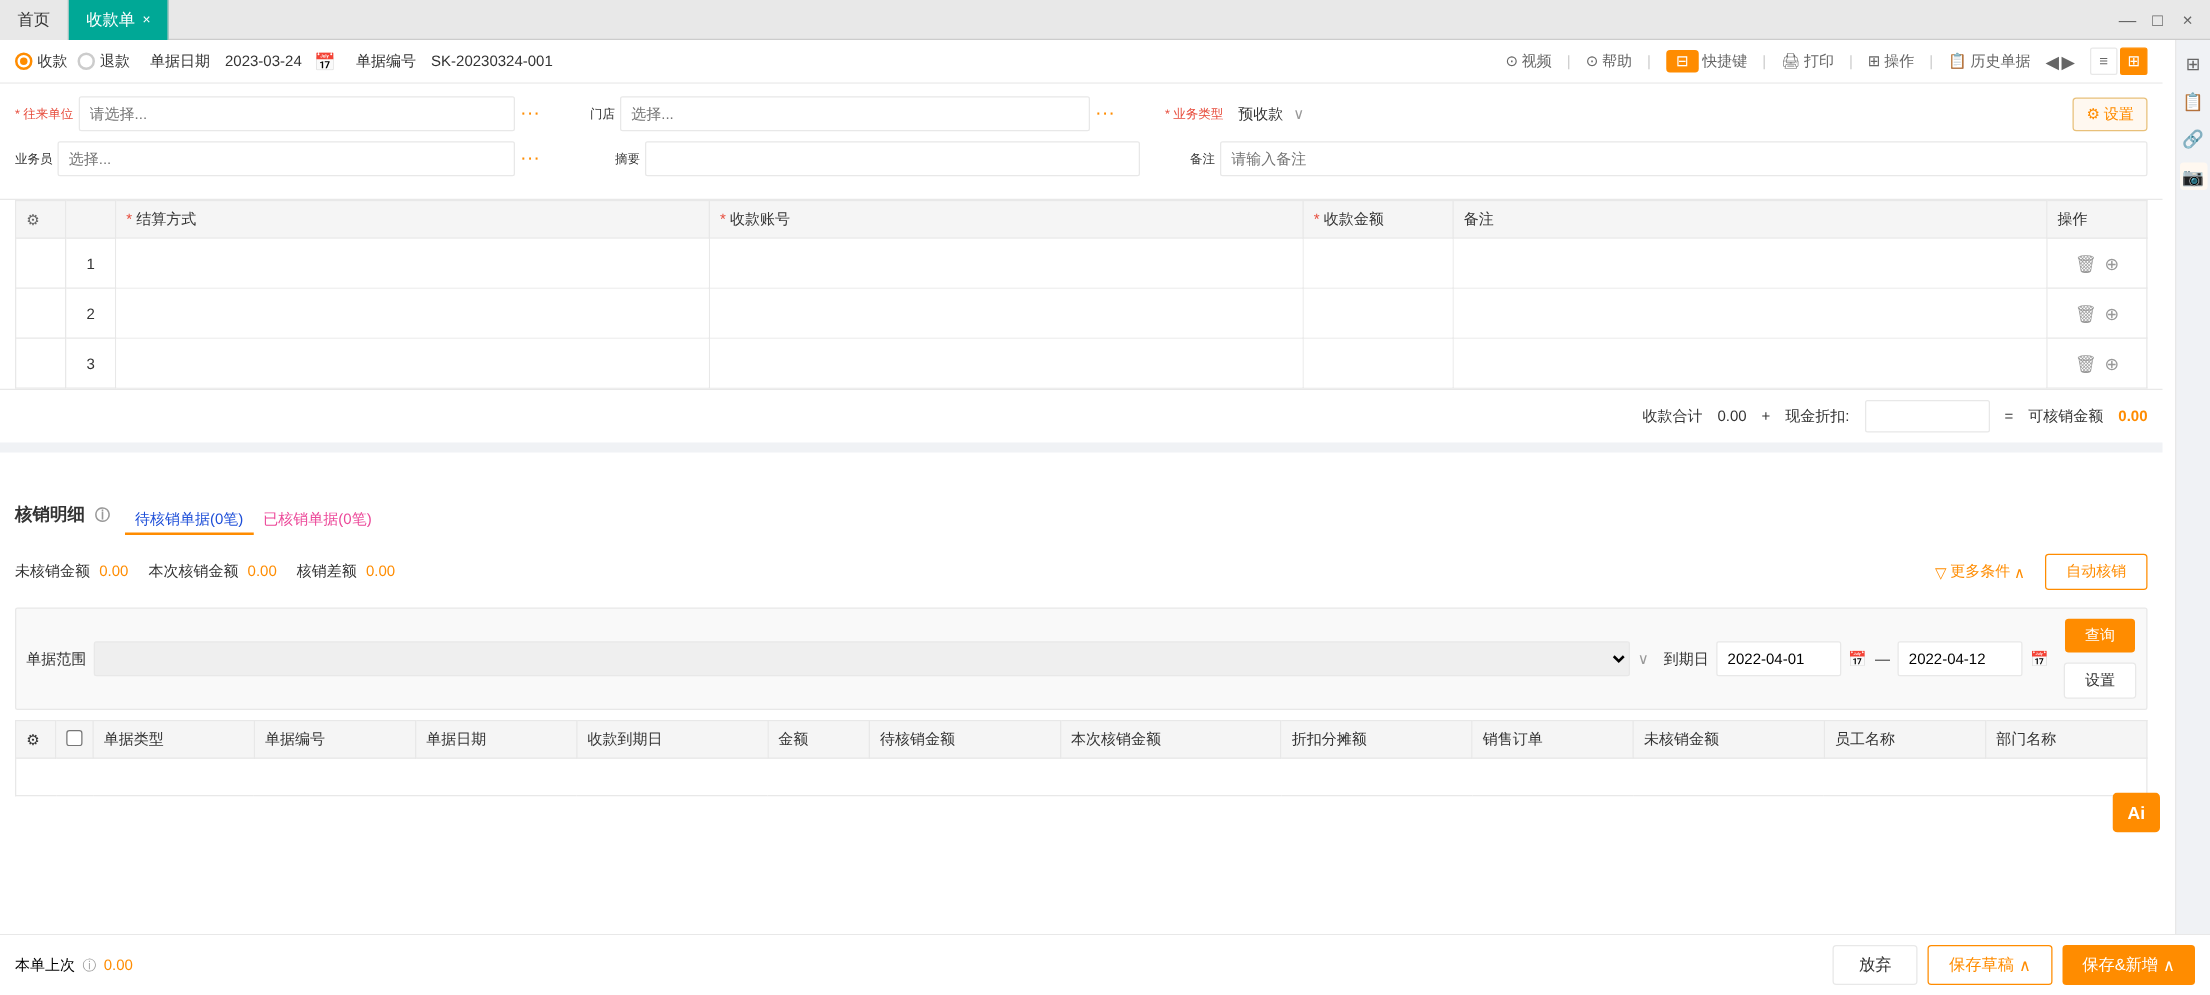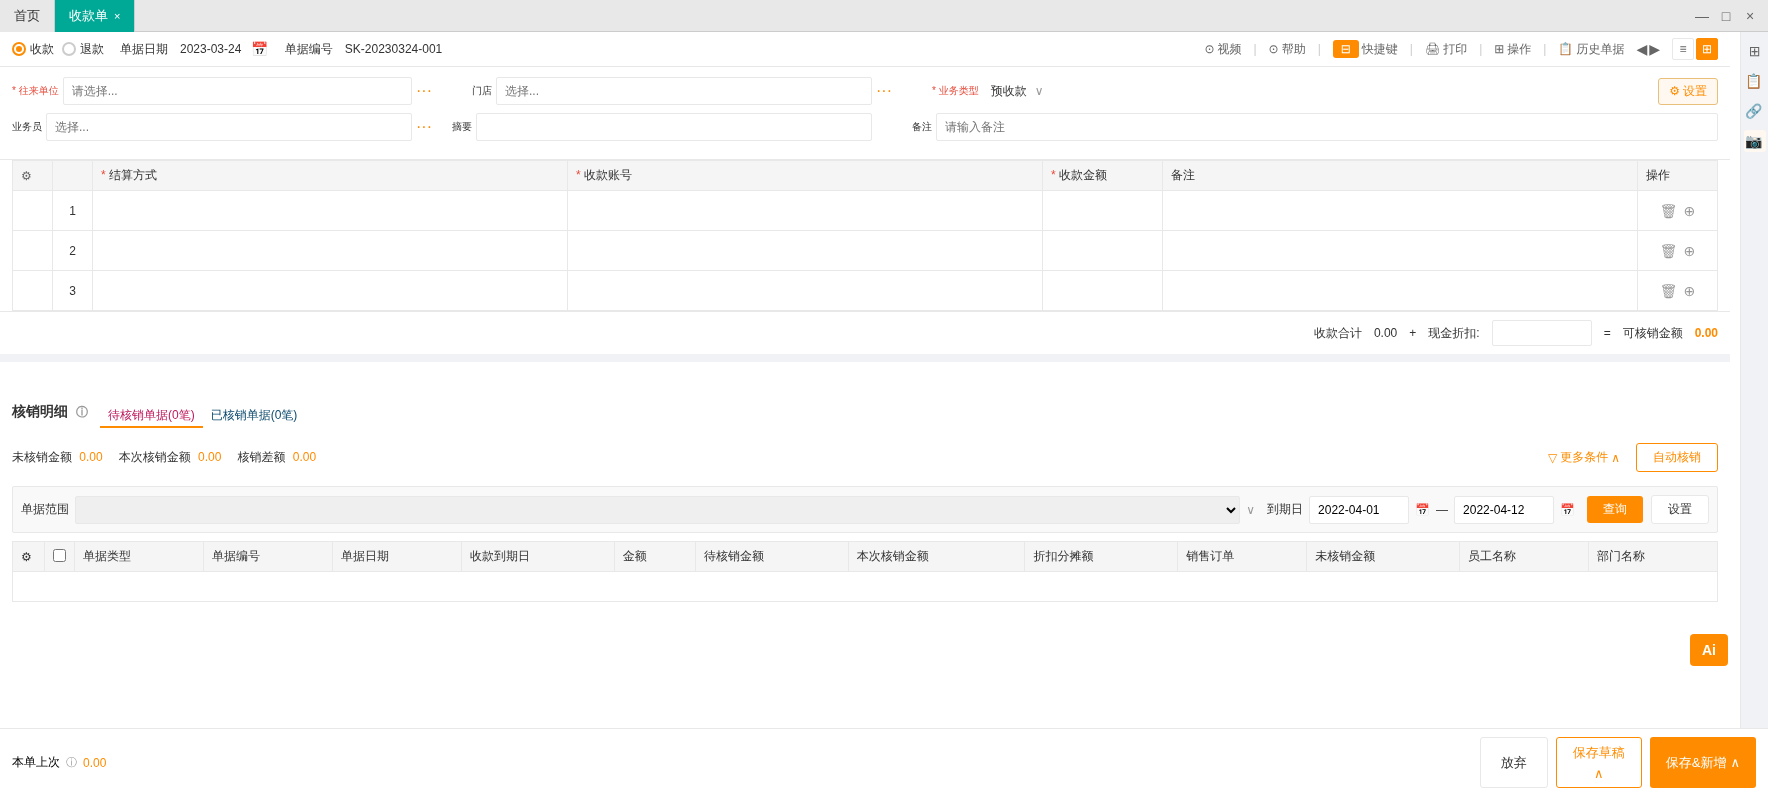--- a/index.html
+++ b/index.html
@@ -72,55 +72,55 @@
     .summary-eq { color: #333; }
     
     
     .section-divider { height: 8px; background: #f0f2f5; }
     
     
     .reconciliation { padding: 10px 12px; background: #fff; margin-top: 31px; }
     .section-title { font-size: 14px; font-weight: bold; color: #333; display: flex; align-items: center; gap: 8px; margin-bottom: 8px; }
     .section-title-icon { color: #999; cursor: pointer; font-size: 12px; }
     .tab-links { display: flex; gap: 0; }
-    .tab-link { padding: 2px 8px; font-size: 12px; cursor: pointer; color: #0c4a6e; border-bottom: 2px solid transparent; }
-    .tab-link.active { border-bottom-color: #ff8c00; color: #be185d; }
+    .tab-link { padding: 2px 8px; font-size: 12px; cursor: pointer; color: #ec4899; border-bottom: 2px solid transparent; }
+    .tab-link.active { border-bottom-color: #ff8c00; color: #1d4ed8; }
     .reconcile-stats { display: flex; align-items: center; gap: 16px; padding: 6px 0; font-size: 12px; margin-bottom: 8px; }
     .stat-item { color: #333; }
     .stat-value { color: #ff8c00; }
     .filter-row { display: flex; align-items: center; gap: 12px; padding: 8px; background: #f9f9f9; border: 1px solid #e8e8e8; border-radius: 2px; margin-bottom: 8px; }
     .filter-field { display: flex; align-items: center; gap: 6px; flex: 1; }
     .filter-label { color: #333; font-size: 12px; white-space: nowrap; }
     .filter-select { height: 28px; border: 1px solid #e8e8e8; border-radius: 2px; padding: 0 8px; font-size: 12px; flex: 1; }
     .filter-select-arrow { color: #999; cursor: pointer; }
     .filter-date { display: flex; align-items: center; gap: 6px; }
     .filter-date-input { height: 28px; border: 1px solid #e8e8e8; border-radius: 2px; padding: 0 8px; font-size: 12px; width: 100px; }
     .filter-date-icon { color: #999; cursor: pointer; }
     .filter-date-dash { color: #333; }
-    .filter-actions-right { display: flex; align-items: center; gap: 8px; margin-left: auto; }
+    .filter-actions-right { display: flex; align-items: center; gap: 8px; margin-left: auto; flex-direction: column; }
     .more-conditions { display: flex; align-items: center; gap: 3px; color: #ff8c00; cursor: pointer; font-size: 12px; }
     .btn-query { background: #ff8c00; color: #fff; border: none; padding: 5px 16px; border-radius: 3px; cursor: pointer; font-size: 12px; }
     .btn-settings { background: #fff; color: #333; border: 1px solid #e8e8e8; padding: 5px 16px; border-radius: 3px; cursor: pointer; font-size: 12px; }
     .btn-auto { background: #fff; color: #ff8c00; border: 1px solid #ff8c00; padding: 5px 16px; border-radius: 3px; cursor: pointer; font-size: 12px; }
     
     
     .bottom-table { width: 100%; border-collapse: collapse; font-size: 12px; }
     .bottom-table th { background: #f5f5f5; border: 1px solid #e8e8e8; padding: 6px 8px; text-align: left; font-weight: normal; color: #333; white-space: nowrap; }
     .bottom-table td { border: 1px solid #e8e8e8; padding: 6px 8px; color: #333; }
     
     
     .footer { display: flex; align-items: center; padding: 8px 12px; background: #fff; border-top: 1px solid #e8e8e8; position: fixed; bottom: 0; left: 0; right: 0; z-index: 100; }
     .footer-left { display: flex; align-items: center; gap: 6px; font-size: 12px; }
     .footer-label { color: #000000; }
     .footer-value { color: #ff8c00; }
     .footer-icon { color: #999; cursor: pointer; font-size: 11px; }
     .footer-spacer { flex: 1; }
     .footer-actions { display: flex; gap: 8px; }
     .btn-abandon { background: #fff; color: #333; border: 1px solid #e8e8e8; padding: 6px 20px; border-radius: 3px; cursor: pointer; font-size: 13px; }
-    .btn-save-draft { background: #fff; color: #ff8c00; border: 1px solid #ff8c00; padding: 6px 16px; border-radius: 3px; cursor: pointer; font-size: 13px; display: flex; align-items: center; gap: 4px; flex-direction: column; }
+    .btn-save-draft { background: #fff; color: #ff8c00; border: 1px solid #ff8c00; padding: 6px 16px; border-radius: 3px; cursor: pointer; font-size: 13px; display: flex; align-items: center; gap: 4px; }
     .btn-save-new { background: #ff8c00; color: #fff; border: none; padding: 6px 16px; border-radius: 3px; cursor: pointer; font-size: 13px; display: flex; align-items: center; gap: 4px; }
     
     
     .right-sidebar { position: fixed; right: 0; top: 32px; bottom: 0; width: 28px; background: #f0f2f5; border-left: 1px solid #e8e8e8; display: flex; flex-direction: column; align-items: center; padding: 8px 0; gap: 8px; z-index: 50; }
     .sidebar-icon { width: 22px; height: 22px; display: flex; align-items: center; justify-content: center; cursor: pointer; color: #666; font-size: 14px; }
     .sidebar-icon.active { color: #ff8c00; background: #fff8f0; border-radius: 3px; }
     
     
     .ai-btn { position: fixed; right: 40px; bottom: 130px; background: #ff8c00; color: #fff; border: none; border-radius: 4px; padding: 8px 12px; cursor: pointer; font-size: 14px; font-weight: bold; z-index: 200; }
   </style>
@@ -229,21 +229,21 @@
         <span>⚙</span>
         <span>设置</span>
       </div>
     </div>
     <div class="form-row">
       <div class="form-field" style="max-width:420px;">
         <span class="form-field-label optional">业务员</span>
         <input class="form-input" placeholder="选择..." style="">
         <span class="form-dots">···</span>
       </div>
-      <div class="form-field" style="max-width:420px; margin-left:20px;align-items:center;">
+      <div class="form-field" style="max-width:420px; margin-left:60px;align-items:center;">
         <span class="form-field-label optional">摘要</span>
         <input class="form-input" style="">
       </div>
       <div class="form-field" style="margin-left:40px; flex:1;">
         <span class="form-field-label optional">备注</span>
         <input class="form-input" placeholder="请输入备注" style="">
       </div>
     </div>
   </div>
 

